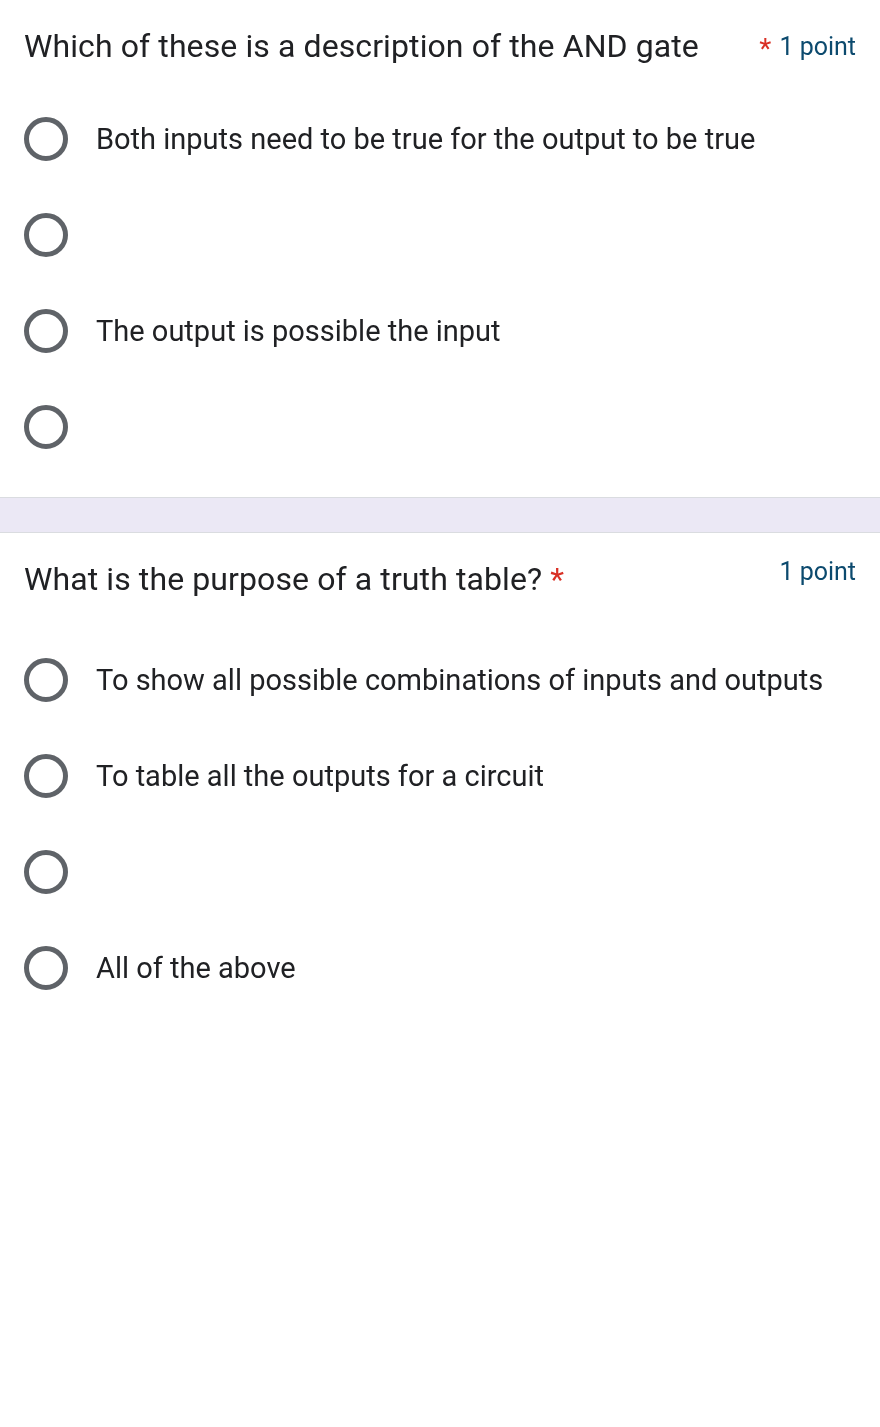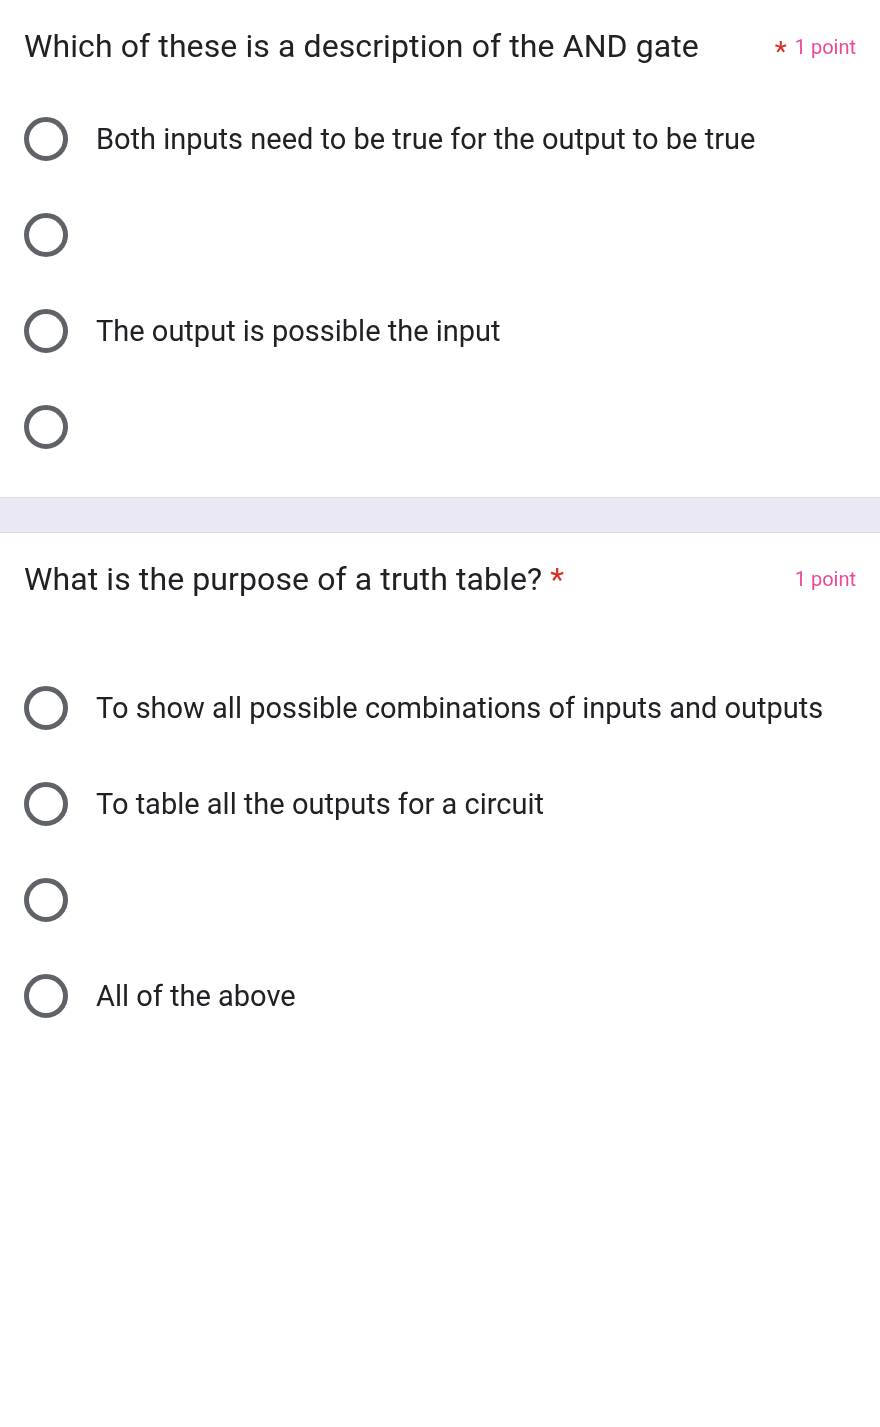--- a/index.html
+++ b/index.html
@@ -11,21 +11,21 @@
       font-family: 'Roboto', Arial, sans-serif;
       background: #fff;
       width: 880px;
     }
     .question-card {
       background: #fff;
       padding: 24px 24px 48px 24px;
     }
     .question-header {
       display: flex;
-      align-items: flex-end;
+      align-items: center;
       justify-content: space-between;
       gap: 16px;
       margin-bottom: 48px;
     }
     .question-title-wrap {
       flex: 1;
     }
     .question-title {
       font-size: 32px;
       font-weight: 400;
@@ -45,30 +45,30 @@
       gap: 8px;
       white-space: nowrap;
       padding-top: 4px;
     }
     .points-star {
       color: #d93025;
       font-size: 28px;
       line-height: 1.2;
     }
     .points-label {
-      color: #ec4899;
-      font-size: 20px;
+      color: #0c4a6e;
+      font-size: 25px;
       font-weight: 400;
     }
     .q2-header {
       display: flex;
-      align-items: center;
+      align-items: flex-start;
       justify-content: space-between;
       gap: 16px;
-      margin-bottom: 84px;
+      margin-bottom: 56px;
     }
     .q2-title-wrap {
       flex: 1;
       display: inline;
     }
     .options {
       display: flex;
       flex-direction: column;
       gap: 52px;
       text-align: right;

